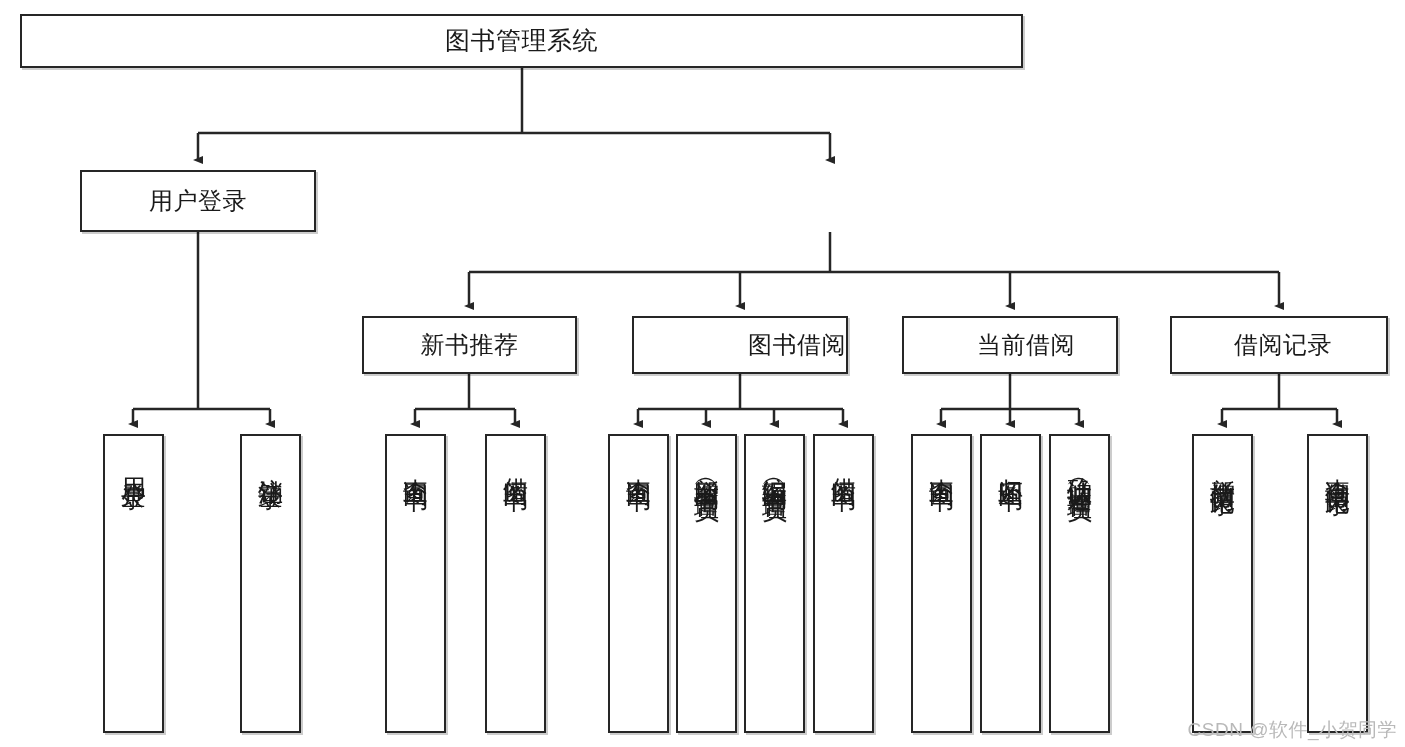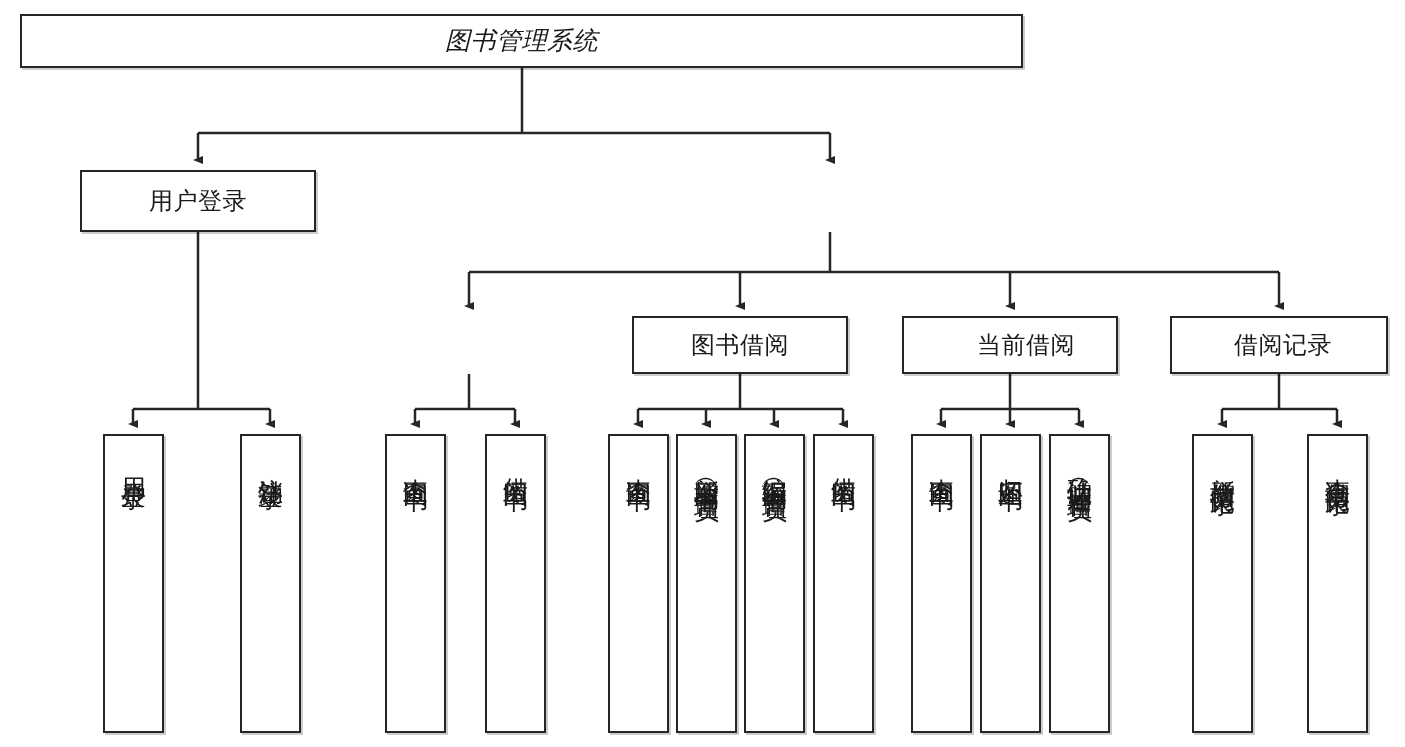--- a/index.html
+++ b/index.html
@@ -39,21 +39,20 @@
     color: #1a1a1a;
     text-align: center;
     line-height: 1.18;
     letter-spacing: 0.5px;
   }
   .node.h .label {
     font-size: 24px;
   }
   .node.root .label {
     font-size: 25px;
-    font-style: italic;
   }
   .node.v {
     align-items: flex-start;
     padding-top: 22px;
   }
   .node.v .label {
     writing-mode: vertical-rl;
     text-orientation: upright;
     font-size: 25px;
     letter-spacing: 3px;
@@ -127,21 +126,24 @@
   </svg>
 
   <div class="node h root" style="left:20px; top:14px; width:1003px; height:54px;">
     <span class="label">图书管理系统</span>
   </div>
 
   <div class="node h" style="left:80px; top:170px; width:236px; height:62px;">
     <span class="label">用户登录</span>
   </div>
 
-  <div class="node h" style="left:632px; top:316px; width:216px; height:58px;">
+  <div class="node h" style="left:362px; top:316px; width:215px; height:58px;">
+    <span class="label">新书推荐</span>
+  </div>
+  <div class="node h" style="left:632px; top:316px; width:216px; height:58px;justify-content:flex-end;">
     <span class="label">图书借阅</span>
   </div>
   <div class="node h" style="left:902px; top:316px; width:216px; height:58px;padding-left:32px;">
     <span class="label">当前借阅</span>
   </div>
   <div class="node h" style="left:1170px; top:316px; width:218px; height:58px;padding-left:8px;">
     <span class="label">借阅记录</span>
   </div>
 
   <div class="node v" style="left:103px; top:434px; width:61px; height:299px;">
@@ -181,14 +183,15 @@
     <span class="label">确认归还（管理员）</span>
   </div>
 
   <div class="node v" style="left:1192px; top:434px; width:61px; height:299px;">
     <span class="label">新增借阅记录</span>
   </div>
   <div class="node v" style="left:1307px; top:434px; width:61px; height:299px;">
     <span class="label">查询借阅记录</span>
   </div>
 
+  <div class="watermark">CSDN @软件_小贺同学</div>
 
 </div>
 
 </body></html>

